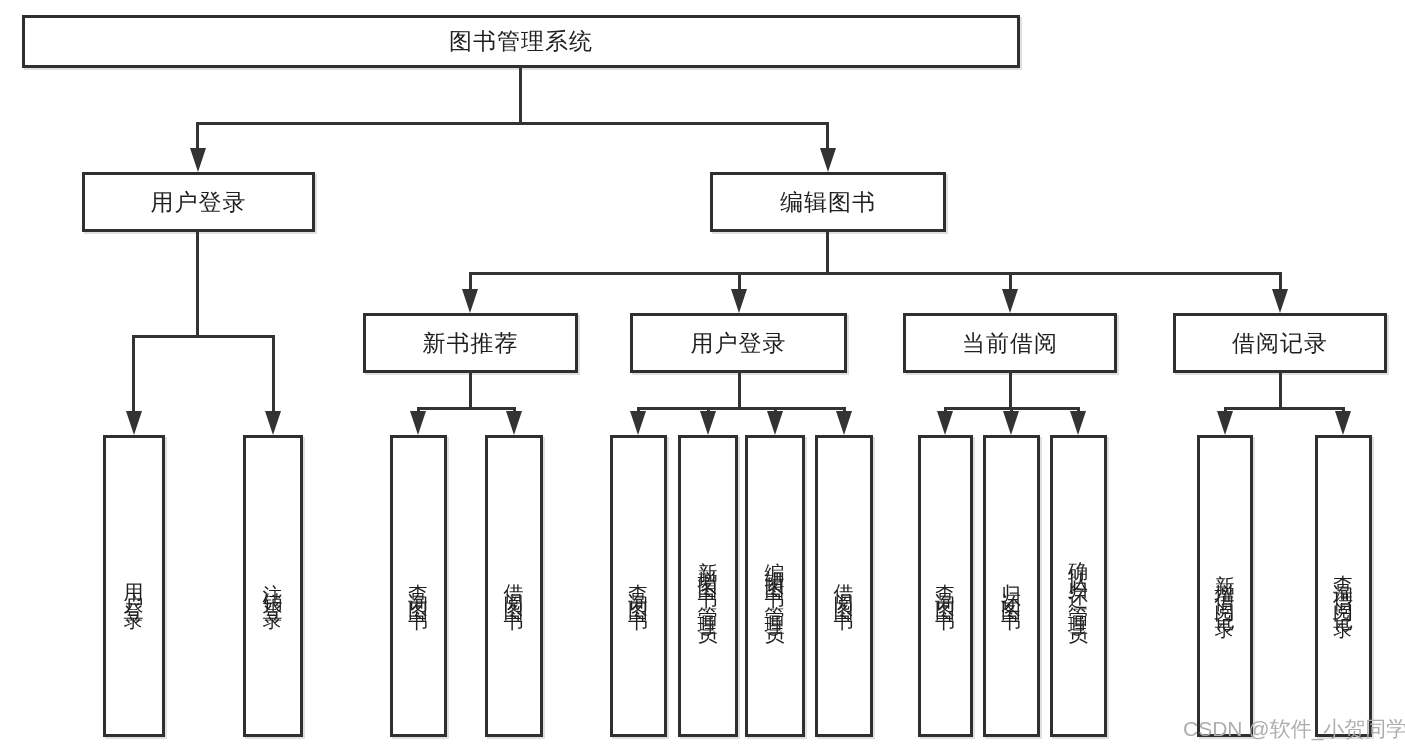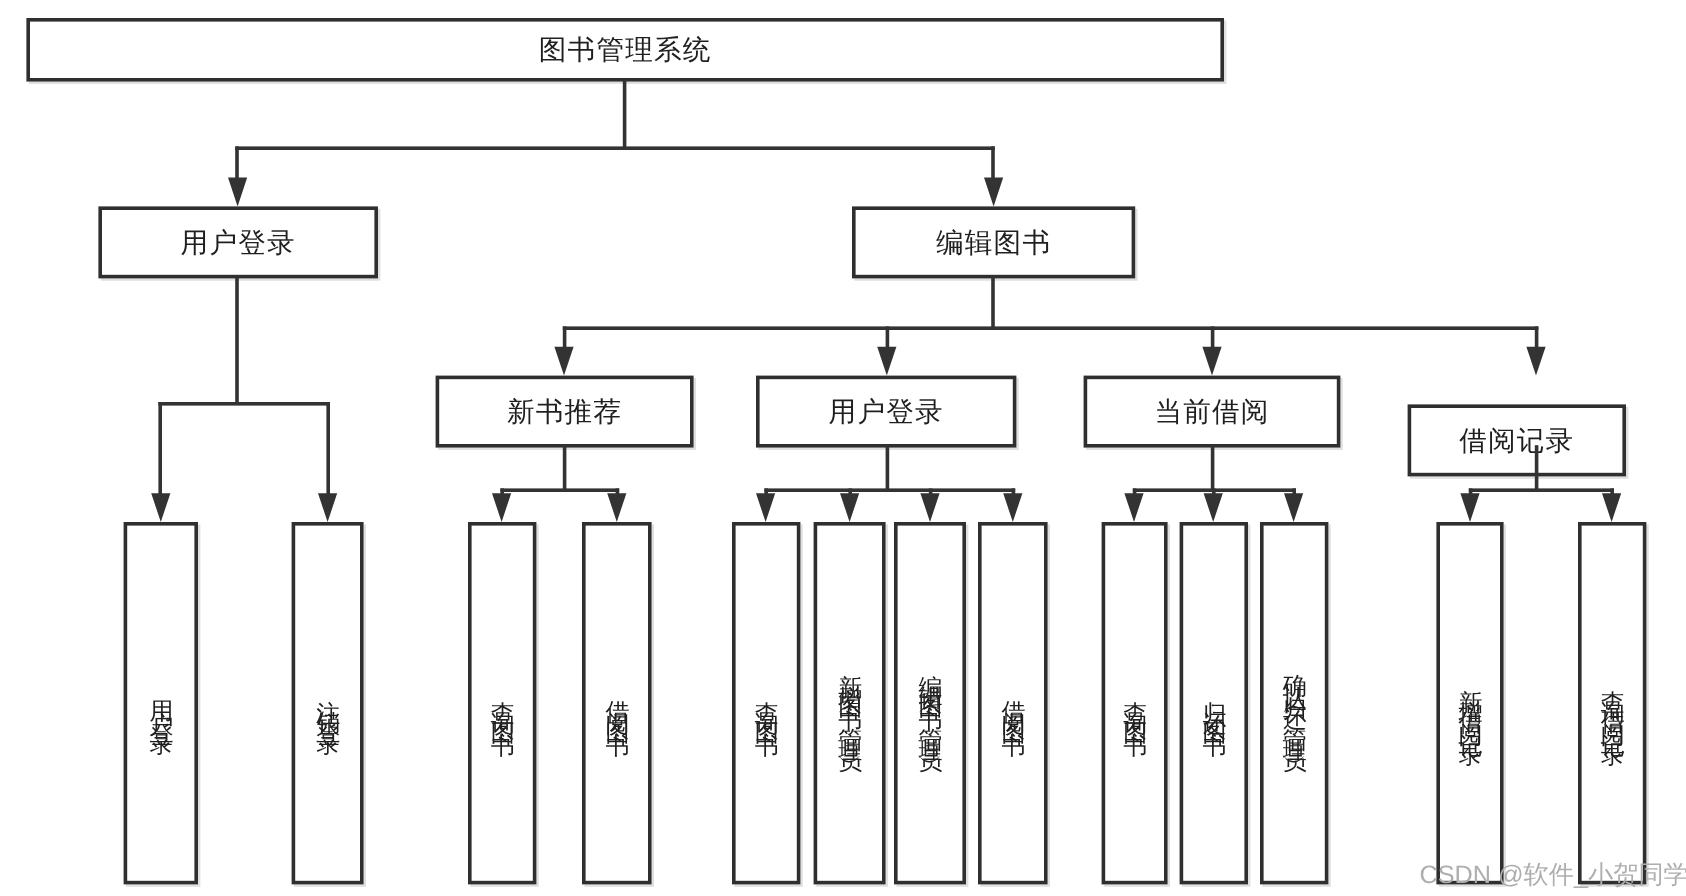--- a/index.html
+++ b/index.html
@@ -92,21 +92,21 @@
 
   <div class="box h" style="left:363px; top:313px; width:215px; height:60px;justify-content:center;">
     <span>新书推荐</span>
   </div>
   <div class="box h" style="left:630px; top:313px; width:217px; height:60px;">
     <span>用户登录</span>
   </div>
   <div class="box h" style="left:903px; top:313px; width:214px; height:60px;">
     <span>当前借阅</span>
   </div>
-  <div class="box h" style="left:1173px; top:313px; width:182px; height:60px;margin-top:24px;">
+  <div class="box h" style="left:1173px; top:313px; width:214px; height:60px;">
     <span>借阅记录</span>
   </div>
 
   <div class="vline" style="left:469px; top:371px; height:38px;"></div>
   <div class="hline" style="left:417px; top:407px; width:99px;"></div>
   <div class="vline" style="left:417px; top:407px; height:8px;"></div>
   <div class="arrow" style="left:410px; top:411px;"></div>
   <div class="vline" style="left:513px; top:407px; height:8px;"></div>
   <div class="arrow" style="left:506px; top:411px;"></div>
 

